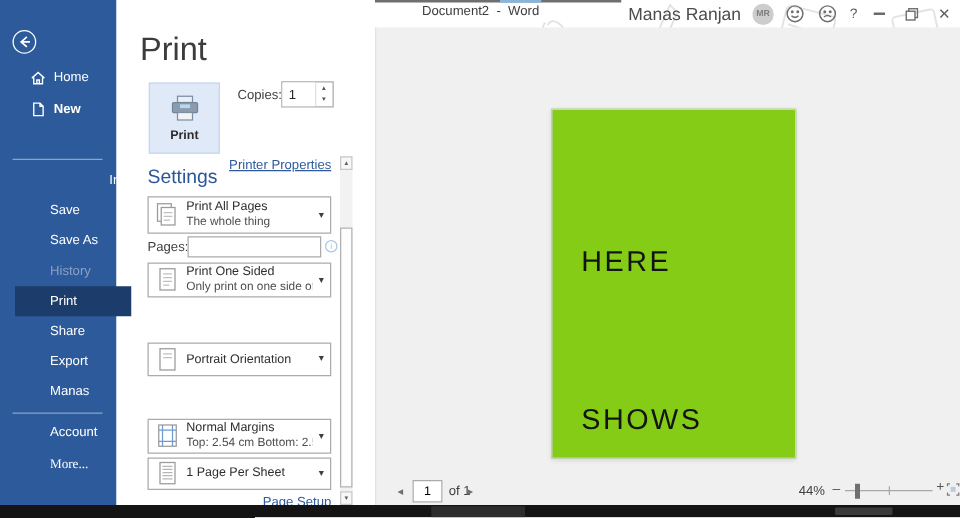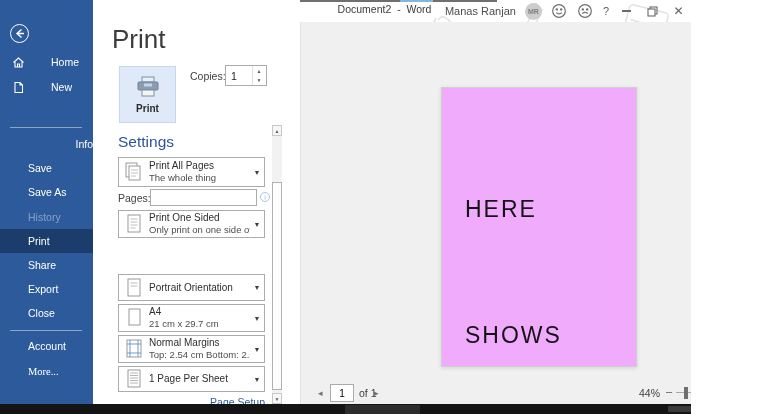--- a/index.html
+++ b/index.html
@@ -1,35 +1,35 @@
 <!DOCTYPE html>
 <html><head>
 <meta charset="utf-8">
 <style>
   * { margin:0; padding:0; box-sizing:border-box; }
   html,body { width:768px; height:414px; overflow:hidden; }
   body { font-family:"Liberation Sans", sans-serif; position:relative; background:#fff; }
-  .app { position:absolute; left:0; top:0; width:691px; height:414px; background:#fff; overflow:hidden; }
+  .app { position:absolute; left:0; top:0; width:768px; height:414px; background:#fff; overflow:hidden; }
 
   
   .sidebar { position:absolute; left:0; top:0; width:93px; height:404px; background:#2d5a9a; z-index:5; }
   .back-btn { position:absolute; left:10px; top:24px; width:19px; height:19px; border:1.4px solid #fff; border-radius:50%; color:#fff; display:flex; align-items:center; justify-content:center; cursor:default; }
-  .nav-item { position:absolute; left:0; width:93px; height:24px; color:#fff; font-size:10.5px; display:flex; align-items:center; padding-left:28px;gap:20px; }
+  .nav-item { position:absolute; left:12px; width:93px; height:24px; color:#fff; font-size:10.5px; display:flex; align-items:center; padding-left:28px; }
   .nav-item.with-icon { padding-left:12px; }
   .nav-item .ni-icon { width:13px; height:13px; margin-right:6px; display:inline-flex; }
   .nav-item.disabled { color:rgba(255,255,255,0.42); }
   .nav-item.selected { background:#1c3d6b; }
   .side-divider { position:absolute; left:10px; width:72px; height:1px; background:rgba(255,255,255,0.45); }
 
   
   .topline { position:absolute; left:300px; top:0; width:197px; height:2px; background:#6f6f6f; z-index:8; }
   .topline-accent { position:absolute; left:100px; top:0; width:33px; height:2px; background:#85b6e2; }
   .doc-title { position:absolute; left:302px; top:3px; width:165px; text-align:center; font-size:10.5px; color:#3c3c3c; white-space:pre; z-index:8; }
   .tb-right { position:absolute; right:4px; top:0; height:22px; display:flex; align-items:center; gap:9px; z-index:9; color:#6a6a6a; }
-  .user-name { font-size:11px; color:#4c4c4c; white-space:nowrap; }
+  .user-name { font-size:14px; color:#4c4c4c; white-space:nowrap; }
   .avatar { width:17px; height:17px; border-radius:50%; background:#cdcdcd; color:#7e7e7e; font-size:7px; font-weight:bold; display:flex; align-items:center; justify-content:center; }
   .tb-ic { width:17px; height:17px; display:flex; align-items:center; justify-content:center; }
   .help-q { font-size:11px; color:#5c5c5c; }
   .min-bar { width:9px; height:1.4px; background:#6a6a6a; }
   .close-x { font-size:12px; color:#5f5f5f; line-height:1; }
 
   
   .doodles { position:absolute; left:418px; top:0; width:350px; height:100px; z-index:1; pointer-events:none; }
 
   
@@ -61,21 +61,21 @@
   .pages-input { position:absolute; left:150px; top:189px; width:107px; height:17px; border:1px solid #ababab; background:#fff; font-size:10px; padding:0 3px; outline:none; z-index:6; font-family:"Liberation Sans",sans-serif; }
   .pages-info { position:absolute; left:260px; top:192px; width:10px; height:10px; border:1px solid #a9c7e6; border-radius:50%; color:#a9c7e6; font-size:7px; display:flex; align-items:center; justify-content:center; z-index:6; }
 
   
   .set-scroll { position:absolute; left:272px; top:125px; width:10px; height:279px; background:#f2f2f2; z-index:6; }
   .scroll-btn { position:absolute; left:0; width:10px; height:11px; background:#f7f7f7; border:1px solid #c8c8c8; color:#5f5f5f; font-size:5px; display:flex; align-items:center; justify-content:center; }
   .scroll-thumb { position:absolute; left:0; top:57px; width:10px; height:208px; background:#fdfdfd; border:1px solid #b0b0b0; }
 
   
   .preview-area { position:absolute; left:300px; top:22px; width:468px; height:382px; background:#f0f0f0; border-left:1px solid #e3e3e3; z-index:2; }
-  .preview-page { position:absolute; left:140px; top:65px; width:196px; height:280px; background:#f0abfc; border:1px solid #cfcfcf; box-shadow:0 1px 4px rgba(0,0,0,0.13); }
+  .preview-page { position:absolute; left:140px; top:65px; width:196px; height:280px; background:#84cc16; border:1px solid #cfcfcf; box-shadow:0 1px 4px rgba(0,0,0,0.13); }
   .pp-text { position:absolute; left:23px; top:16px; font-size:23px; letter-spacing:2px; color:#141414; line-height:42px; white-space:pre; }
 
   .nav-arrow { position:absolute; font-size:9px; color:#6f6f6f; z-index:6; }
   .pagenum-input { position:absolute; left:330px; top:384px; width:24px; height:18px; border:1px solid #ababab; background:#fff; text-align:center; font-size:10px; outline:none; z-index:6; font-family:"Liberation Sans",sans-serif; }
   .of-label { position:absolute; left:359px; top:387px; font-size:10.5px; color:#3f3f3f; z-index:6; }
 
   .zoom-pct { position:absolute; left:630px; top:387px; width:30px; text-align:right; font-size:10.5px; color:#3f3f3f; z-index:6; }
   .zoom-minus { position:absolute; left:666px; top:385px; font-size:11px; color:#555; z-index:6; }
   .zoom-plus  { position:absolute; left:749px; top:384px; font-size:11px; color:#555; z-index:6; }
   .zoom-track { position:absolute; left:676px; top:392px; width:70px; height:1px; background:#a8a8a8; z-index:6; }
@@ -150,21 +150,21 @@
     </div>
 
     <div class="nav-item with-icon" style="top:50px;">
       <span class="ni-icon">
         <svg width="13" height="13" viewBox="0 0 13 13" fill="none" stroke="#fff" stroke-width="1.1">
             <path d="M1.5 6.5 L6.5 2 L11.5 6.5 M3 6 V11 H10 V6 M5.5 11 V8 H7.5 V11"></path>
           </svg>
       </span>
       <span>Home</span>
     </div>
-    <div class="nav-item with-icon" style="top:75px;">
+    <div class="nav-item with-icon" style="top:75px;font-weight:bold;">
       <span class="ni-icon">
         <svg width="13" height="13" viewBox="0 0 13 13" fill="none" stroke="#fff" stroke-width="1.1">
             <path d="M3 1.5 H8 L10.5 4 V11.5 H3 Z M8 1.5 V4 H10.5"></path>
           </svg>
       </span>
       <span>New</span>
     </div>
 
     <div class="side-divider" style="top:127px;"></div>
 
@@ -183,21 +183,21 @@
     <div class="nav-item selected" style="top:229px;">
         <span>Print</span>
       </div>
     <div class="nav-item" style="top:253px;">
         <span>Share</span>
       </div>
     <div class="nav-item" style="top:277px;">
         <span>Export</span>
       </div>
     <div class="nav-item" style="top:301px;">
-        <span>Close</span>
+        <span>Manas</span>
       </div>
 
     <div class="side-divider" style="top:330px;"></div>
 
     <div class="nav-item" style="top:334px;">
         <span>Account</span>
       </div>
     <div class="nav-item" style="top:359px;font-family:Liberation Serif, serif;">
         <span>More...</span>
       </div>
@@ -217,20 +217,21 @@
 
   <div class="copies-label">Copies:</div>
   <div class="copies-spin">
     <input value="1" style="">
     <div class="spin-arrows">
       <span>▲</span>
       <span>▼</span>
     </div>
   </div>
 
+  <div class="printer-props"><span class="link">Printer Properties</span></div>
 
   <div class="settings-heading">Settings</div>
 
   <div class="dd" style="top:157px; height:30px;">
     <span class="dd-icon">
       <svg width="20" height="22" viewBox="0 0 20 22" fill="none" stroke="#9a9a9a">
           <rect x="2" y="2" width="11" height="14" fill="#fff"></rect>
           <rect x="5" y="5" width="11" height="14" fill="#fff"></rect>
           <path d="M7 9 h7 M7 12 h7 M7 15 h5" stroke="#c0c0c0"></path>
         </svg>
@@ -267,32 +268,20 @@
           <rect x="4" y="2" width="12" height="17" fill="#fff"></rect>
           <path d="M6.5 6 h7 M6.5 9 h7" stroke="#c0c0c0"></path>
         </svg>
     </span>
     <span class="dd-text">
       <div class="dd-title">Portrait Orientation</div>
     </span>
     <span class="dd-arrow">▼</span>
   </div>
 
-  <div class="dd" style="top:304px; height:28px;">
-    <span class="dd-icon">
-      <svg width="20" height="22" viewBox="0 0 20 22" fill="none" stroke="#9a9a9a">
-          <rect x="5" y="2" width="11" height="16" fill="#fff"></rect>
-        </svg>
-    </span>
-    <span class="dd-text">
-      <div class="dd-title">A4</div>
-      <div class="dd-sub">21 cm x 29.7 cm</div>
-    </span>
-    <span class="dd-arrow">▼</span>
-  </div>
 
   <div class="dd" style="top:335px; height:28px;">
     <span class="dd-icon">
       <svg width="20" height="22" viewBox="0 0 20 22" fill="none" stroke="#9a9a9a">
           <rect x="3" y="2" width="14" height="17" fill="#fff"></rect>
           <path d="M6 2 V19 M14 2 V19 M3 6 H17 M3 15 H17" stroke="#6b9bd2"></path>
         </svg>
     </span>
     <span class="dd-text">
       <div class="dd-title">Normal Margins</div>

